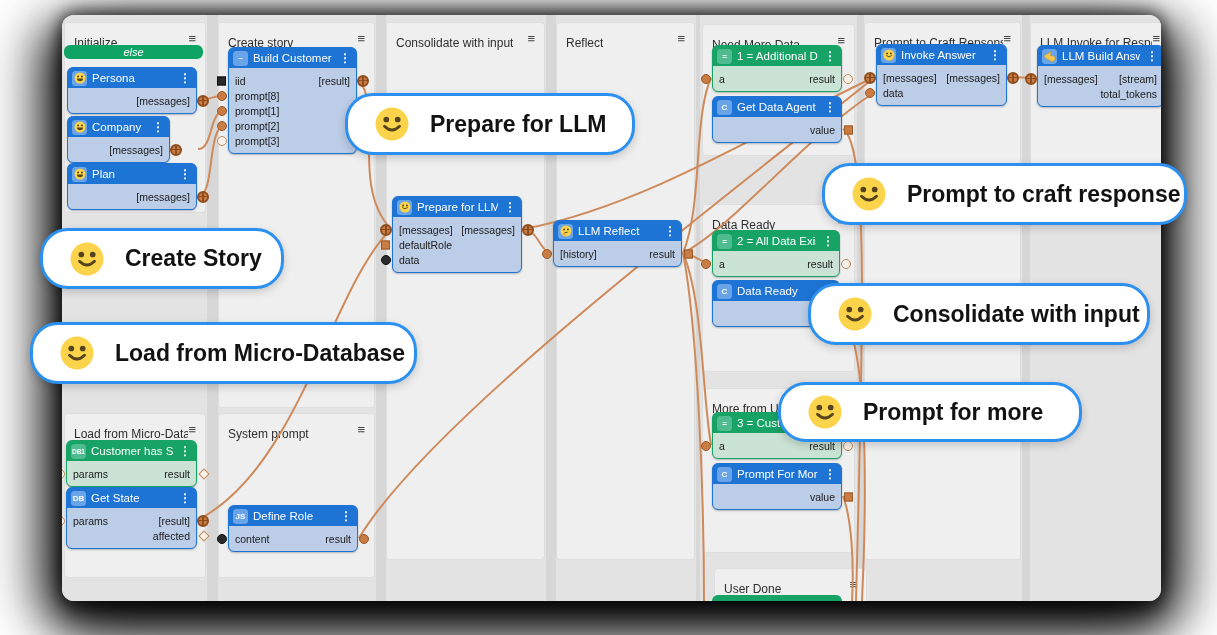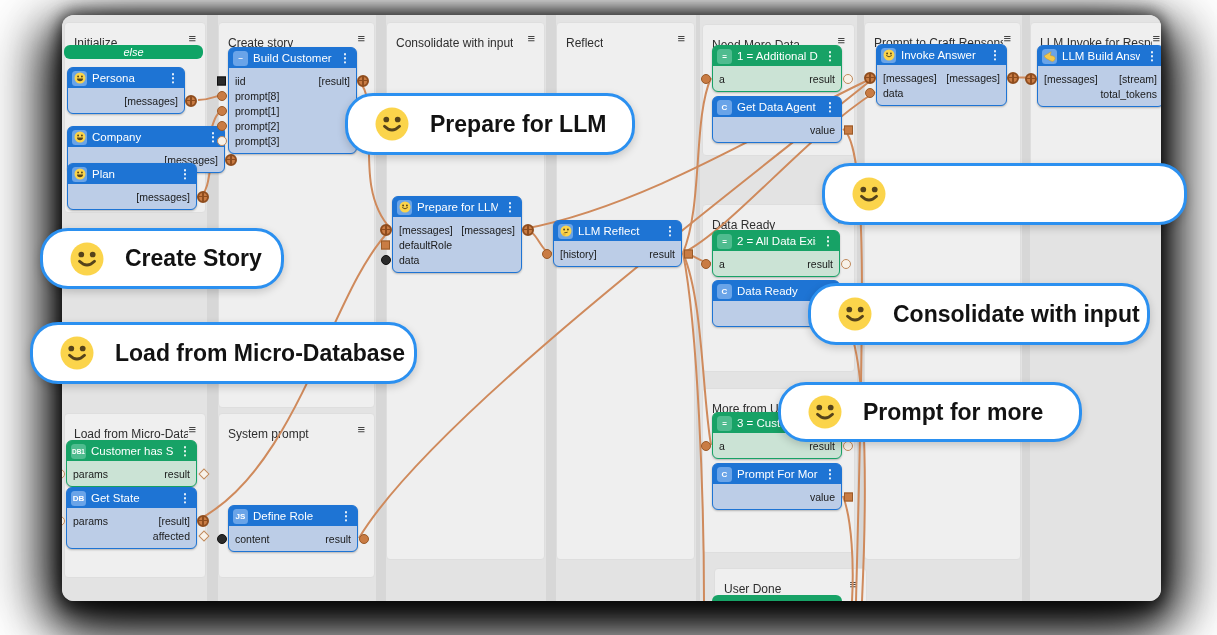--- a/index.html
+++ b/index.html
@@ -162,41 +162,41 @@
         <path d="M683,253 C696,255 700,263 711,263"></path>
         <path d="M683,253 C703,300 702,392 711,445"></path>
         <path d="M683,253 C732,228 806,136 875,92"></path>
         <path d="M843,129 C869,146 863,330 856,601"></path>
         <path d="M843,496 C852,520 854,565 852,601"></path>
         <path d="M1008,77 C1021,77 1024,78 1036,78"></path>
         <path d="M683,253 C698,330 704,500 704,601"></path>
         <path d="M841,313 C866,340 868,470 862,601"></path>
       </svg>
       <div id="elsebar" style="left: 2px; top: 30px; width: 139px; height: 14px;">else</div>
-      <div class="node blue" style="left: 5px; top: 52px; width: 118px;">
+      <div class="node blue" style="left: 5px; top: 52px; width: 130px;">
         <div class="node-head">
           <span class="chip">
             <svg width="12" height="12" viewBox="0 0 24 24">
               <circle cx="12" cy="12" r="11" fill="#FBD44B"></circle>
               <circle cx="8.2" cy="9" r="1.9" fill="#55431B"></circle>
               <circle cx="15.8" cy="9" r="1.9" fill="#55431B"></circle>
               <path d="M6 13a6 5.5 0 0 0 12 0z" fill="#55431B"></path>
             </svg>
           </span>
           <span class="node-title">Persona</span>
           <span class="kebab">⋮</span>
         </div>
         <div class="node-body">
           <div class="row">
             <span class="lbl-r">[messages]</span>
             <span class="port pr p-circle-plus"></span>
           </div>
         </div>
       </div>
-      <div class="node blue" style="left: 5px; top: 111px; width: 158px;">
+      <div class="node blue" style="left: 5px; top: 101px; width: 103px;">
         <div class="node-head">
           <span class="chip">
             <svg width="12" height="12" viewBox="0 0 24 24">
               <circle cx="12" cy="12" r="11" fill="#FBD44B"></circle>
               <circle cx="8.2" cy="9" r="1.9" fill="#55431B"></circle>
               <circle cx="15.8" cy="9" r="1.9" fill="#55431B"></circle>
               <path d="M6 13a6 5.5 0 0 0 12 0z" fill="#55431B"></path>
             </svg>
           </span>
           <span class="node-title">Company</span>
@@ -527,20 +527,21 @@
     </div>
     <div class="callout" style="left: 822px; top: 163px; width: 365px; height: 62px;">
       <span style="display: flex; align-items: center;">
         <svg width="36" height="36" viewBox="0 0 24 24">
           <circle cx="12" cy="12" r="11" fill="#FBD44B"></circle>
           <circle cx="8.2" cy="9" r="1.9" fill="#55431B"></circle>
           <circle cx="15.8" cy="9" r="1.9" fill="#55431B"></circle>
           <path d="M7 13.5 Q12 18.5 17 13.5" stroke="#55431B" stroke-width="1.9" fill="none" stroke-linecap="round"></path>
         </svg>
       </span>
+      <span class="txt">Prompt to craft response</span>
     </div>
     <div class="callout" style="left: 808px; top: 283px; width: 342px; height: 62px;">
       <span style="display: flex; align-items: center;">
         <svg width="36" height="36" viewBox="0 0 24 24">
           <circle cx="12" cy="12" r="11" fill="#FBD44B"></circle>
           <circle cx="8.2" cy="9" r="1.9" fill="#55431B"></circle>
           <circle cx="15.8" cy="9" r="1.9" fill="#55431B"></circle>
           <path d="M7 13.5 Q12 18.5 17 13.5" stroke="#55431B" stroke-width="1.9" fill="none" stroke-linecap="round"></path>
         </svg>
       </span>

